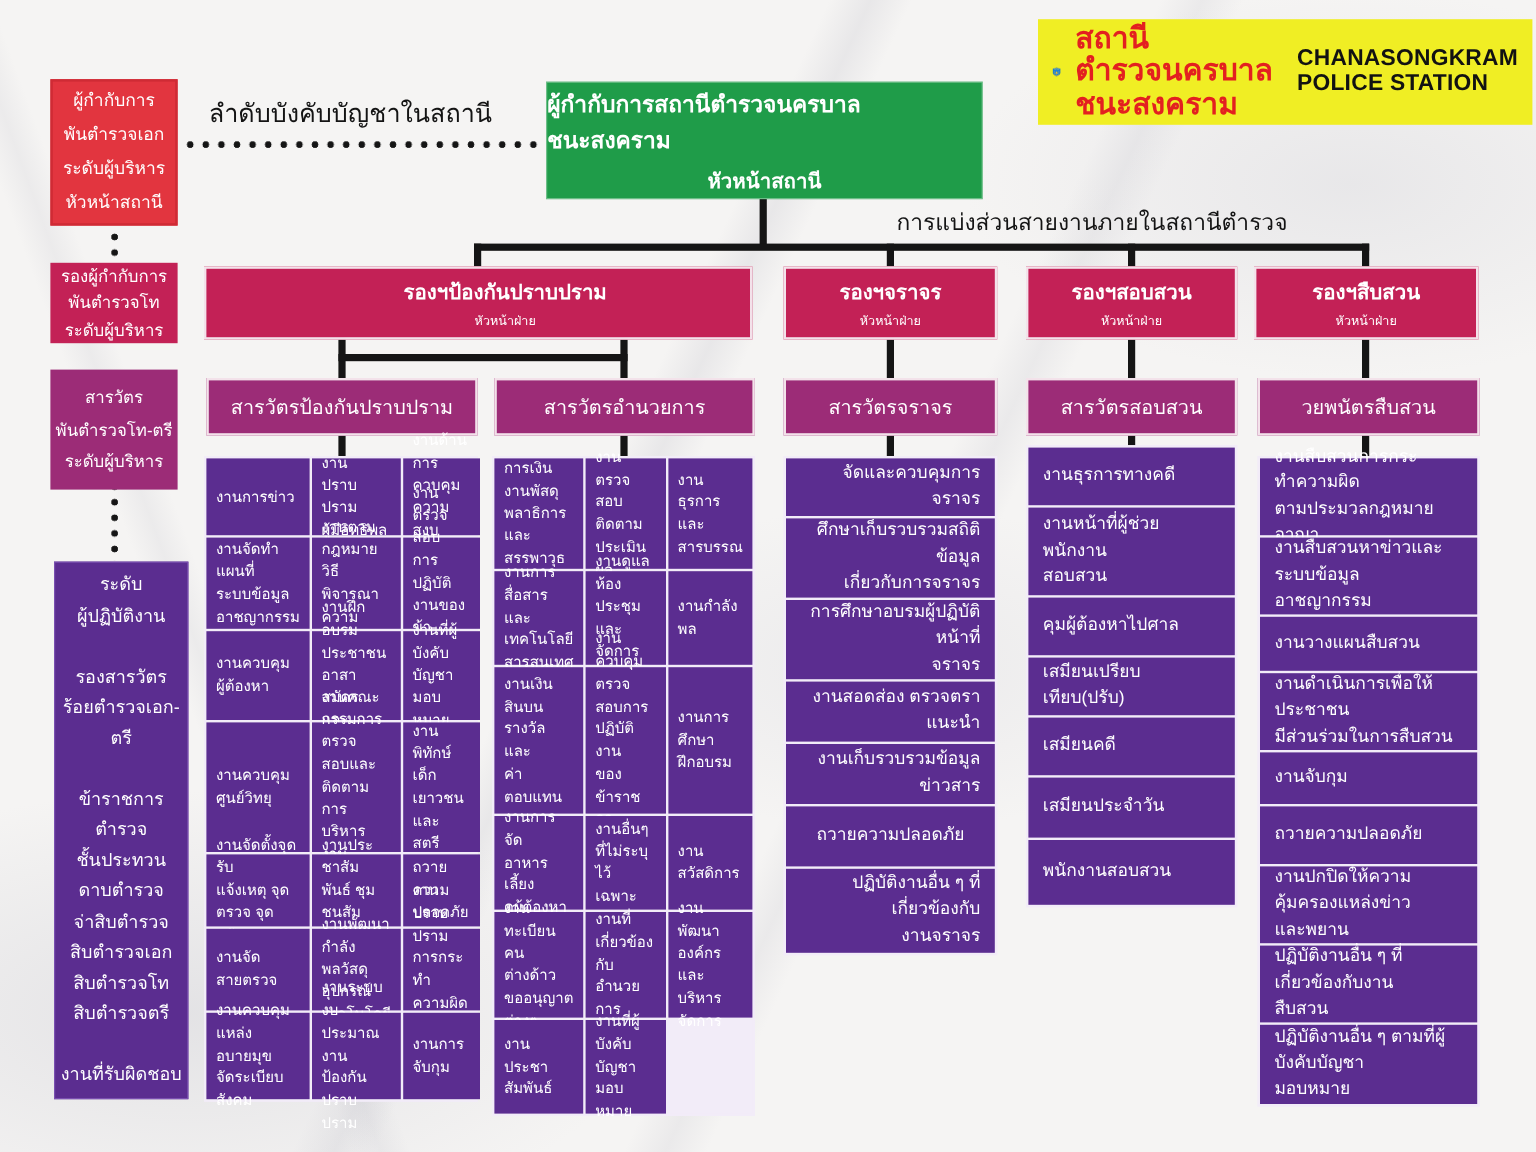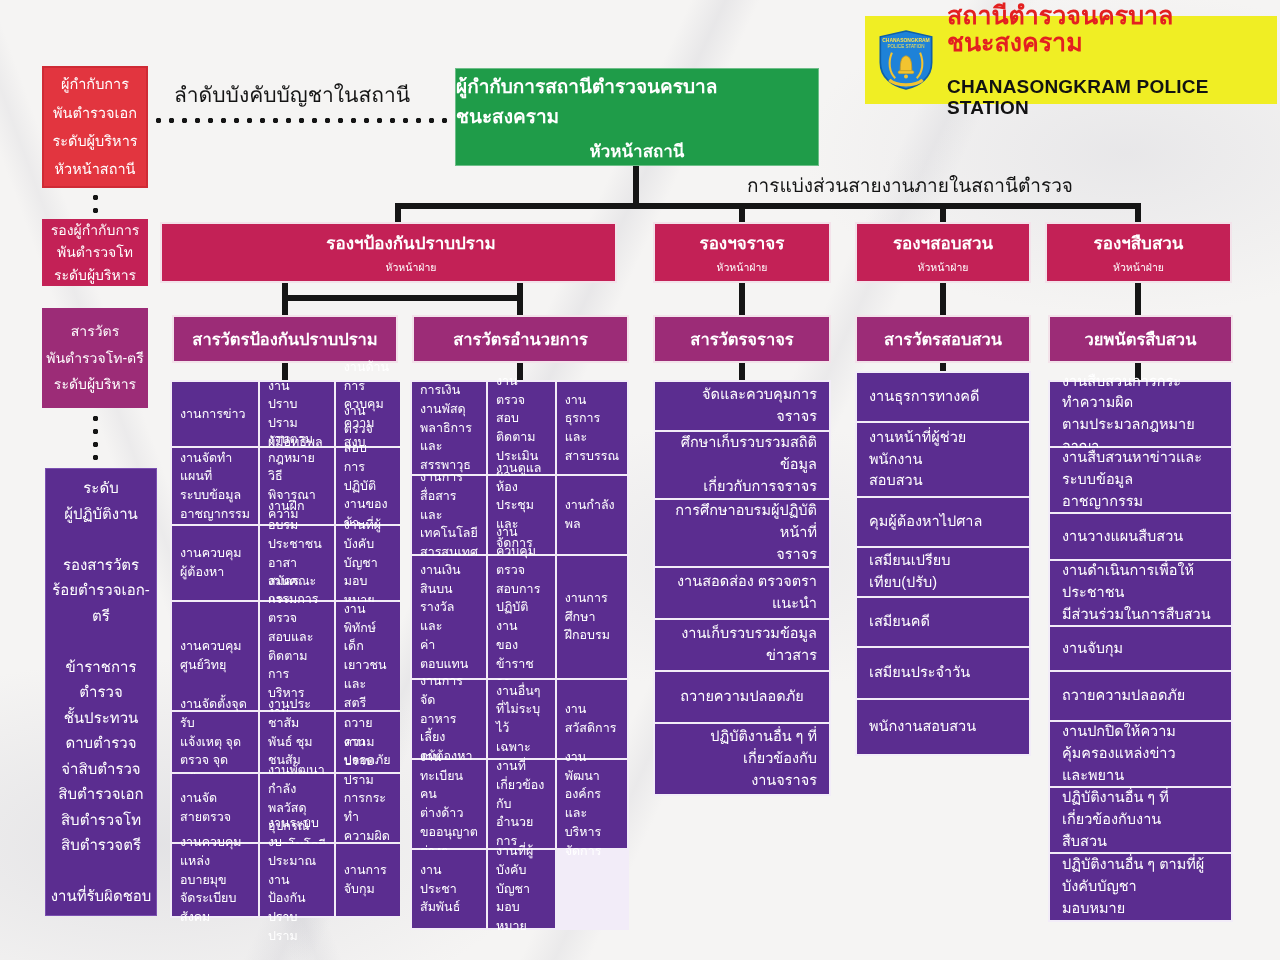--- a/index.html
+++ b/index.html
@@ -27,31 +27,31 @@
   .chief{position:absolute;background:#1f9c49;color:#fff;display:flex;flex-direction:column;align-items:center;justify-content:center;gap:6px;border:1px solid rgba(255,255,255,0.35);}
   .chief .t1{font-size:19px;font-weight:bold;}
   .chief .t2{font-size:17px;font-weight:bold;}
   
   .plabel{position:absolute;color:#141414;text-align:center;}
   
   .dept{position:absolute;box-sizing:border-box;height:61px;background:#c32156;border:2px solid #f3e2ea;color:#fff;display:flex;flex-direction:column;align-items:center;justify-content:center;gap:3px;}
   .dept .t1{font-size:17px;font-weight:bold;}
   .dept .t2{font-size:10.5px;}
   
-  .insp{position:absolute;box-sizing:border-box;height:48px;background:#9c2c77;border:2px solid #f3e2ea;color:#fff;display:flex;align-items:center;justify-content:center;font-size:16.5px;font-weight:bold;}
+  .insp{position:absolute;box-sizing:border-box;height:48px;background:#9c2c77;border:2px solid #f3e2ea;color:#fff;display:flex;align-items:center;justify-content:center;font-size:16.5px;font-weight:normal;}
   
   .grid{position:absolute;box-sizing:border-box;display:grid;gap:2px;background:#f2ecf8;border:2px solid #f2ecf8;}
   .grid-3col{grid-template-columns:1fr 1fr 1fr;}
   .grid-1col{grid-template-columns:1fr;}
   .cell{background:#5b2d90;color:#fff;display:flex;align-items:center;padding:4px 8px;font-size:12.5px;line-height:1.5;white-space:pre-line;text-align:left;}
   .grid-1col .cell{font-size:14.5px;padding:6px 12px;}
   .grid-center .cell{justify-content:center;text-align:right;}
   
   .banner{position:absolute;background:#f0ee24;display:flex;align-items:center;padding:0 12px;gap:12px;}
-  .banner-text{display:flex;flex-direction:column;gap:20px;align-items:center;}
+  .banner-text{display:flex;flex-direction:row;gap:20px;align-items:center;}
   .banner-th{color:#e32020;font-weight:bold;font-size:25px;line-height:1.1;}
   .banner-en{color:#121212;font-weight:bold;font-size:19px;letter-spacing:0.2px;line-height:1.1;}
 </style>
 </head>
 <body>
 
 <div class="stage">
 
   <div class="line" style="left:633px;top:163px;width:6px;height:44px;"></div>
   <div class="line" style="left:395px;top:203px;width:746px;height:6px;"></div>
@@ -125,21 +125,21 @@
 ตำรวจ
 ชั้นประทวน
 ดาบตำรวจ
 จ่าสิบตำรวจ
 สิบตำรวจเอก
 สิบตำรวจโท
 สิบตำรวจตรี
 
 งานที่รับผิดชอบ</div>
 
-  <div class="dept" style="left:160px;top:222px;width:457px;padding-left:45px;">
+  <div class="dept" style="left:170px;top:222px;width:457px;padding-left:45px;">
     <div class="t1">รองฯป้องกันปราบปราม</div>
     <div class="t2">หัวหน้าฝ่าย</div>
   </div>
   <div class="dept" style="left:653px;top:222px;width:178px;">
     <div class="t1">รองฯจราจร</div>
     <div class="t2">หัวหน้าฝ่าย</div>
   </div>
   <div class="dept" style="left:855px;top:222px;width:176px;">
     <div class="t1">รองฯสอบสวน</div>
     <div class="t2">หัวหน้าฝ่าย</div>

